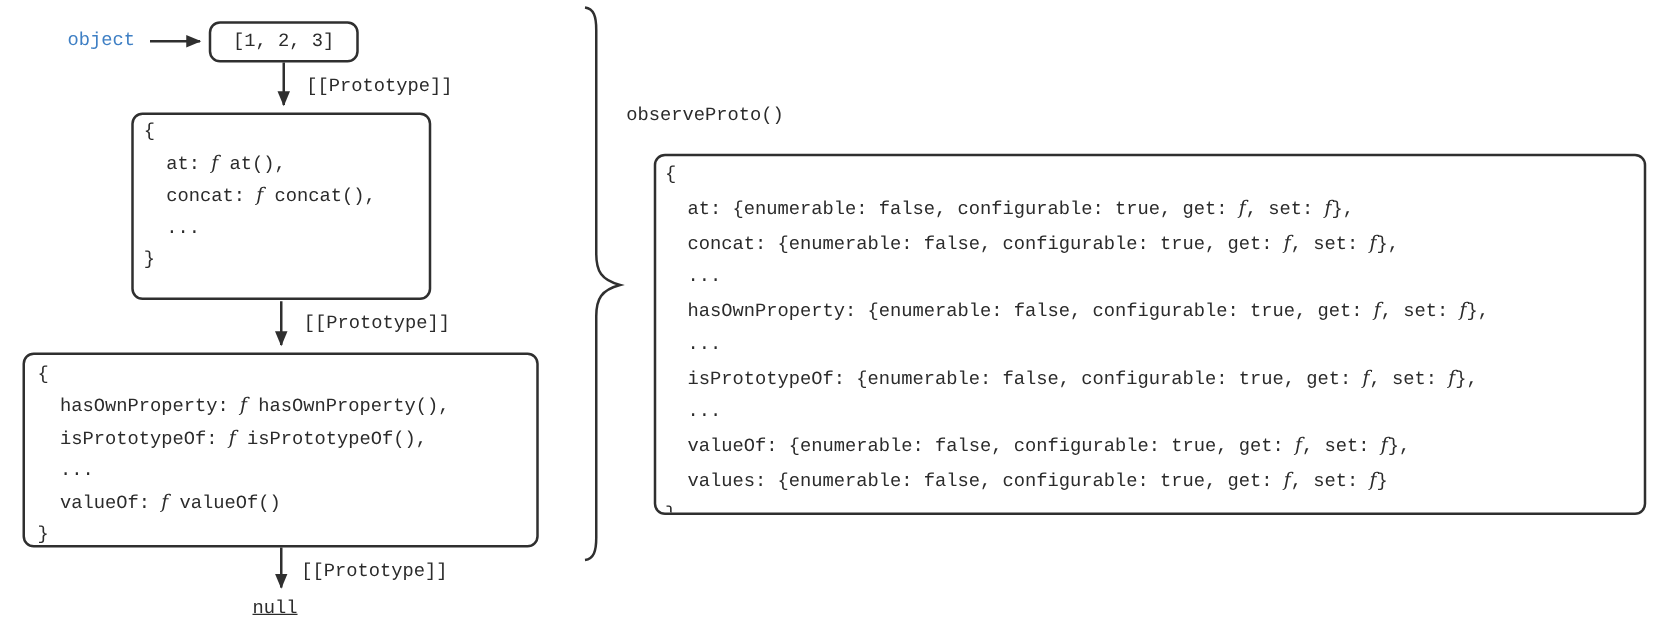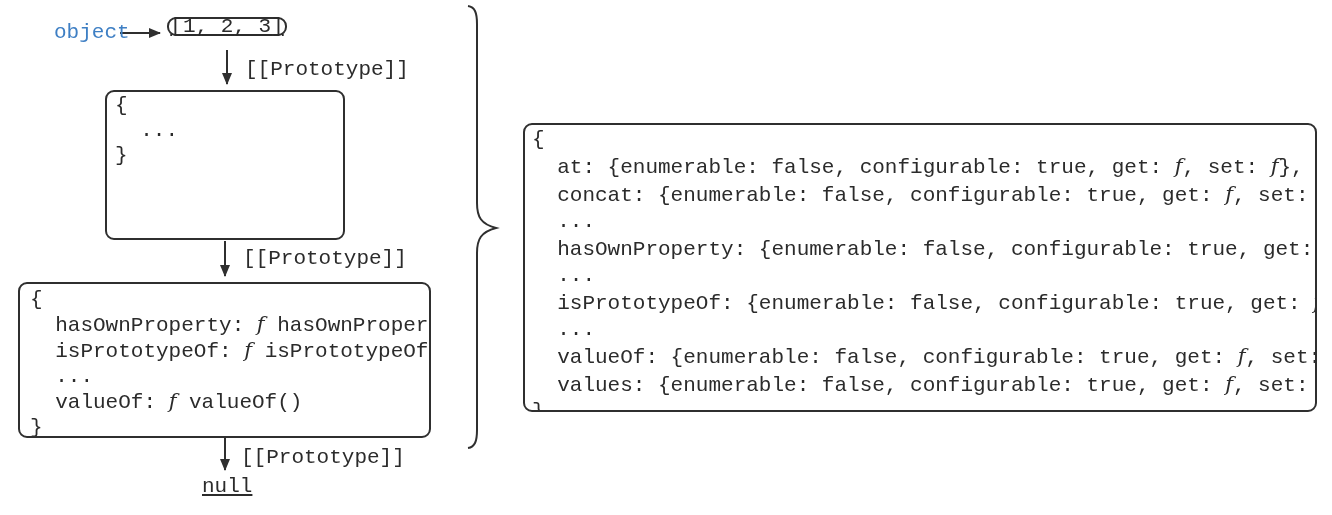--- a/index.html
+++ b/index.html
@@ -2,21 +2,21 @@
 <html><head>
 <meta charset="utf-8">
 <style>
   html, body { margin: 0; padding: 0; background: #ffffff; }
   .canvas {
     position: relative;
     width: 1332px;
     height: 515px;
     background: #ffffff;
     font-family: "Liberation Mono", "DejaVu Sans Mono", monospace;
-    font-size: 21px;
+    font-size: 15px;
     color: #2b2b2b;
     overflow: hidden;
   }
   .layer {
     position: absolute;
     left: 0; top: 0;
     width: 1332px; height: 515px;
     pointer-events: none;
   }
   .label {
@@ -65,32 +65,33 @@
     </defs>
     <path d="M120 33 L160 33" stroke="#2f2f2f" stroke-width="2" fill="none" marker-end="url(#arrowhead)"></path>
     <path d="M227 50 L227 84" stroke="#2f2f2f" stroke-width="2" fill="none" marker-end="url(#arrowhead)"></path>
     <path d="M225 241 L225 276" stroke="#2f2f2f" stroke-width="2" fill="none" marker-end="url(#arrowhead)"></path>
     <path d="M225 438 L225 470" stroke="#2f2f2f" stroke-width="2" fill="none" marker-end="url(#arrowhead)"></path>
     <path d="M468 6 C475 7 477 13 477 24 L477 203 C477 217 481 224 496 228 C481 232 477 239 477 253 L477 430 C477 441 475 447 468 448" stroke="#2f2f2f" stroke-width="2" fill="none"></path>
   </svg>
 
   <div class="label blue" style="left:54px; top:23px;">object</div>
 
-  <div class="value-box" style="left:167px; top:17px; width:120px; height:19px;text-decoration:underline;">
+  <div class="value-box" style="left:167px; top:17px; width:120px; height:33px;">
     <span>[1, 2, 3]</span>
   </div>
 
   <div class="label" style="left:245px; top:60px;">[[Prototype]]</div>
 
-  <div class="code-box" style="left:105px; top:90px; width:240px; height:150px; padding:1px 0 0 8px;"><div class="code-line">{</div><div class="code-line">  ...</div><div class="code-line">}</div></div>
+  <div class="code-box" style="left:105px; top:90px; width:240px; height:150px; padding:1px 0 0 8px;"><div class="code-line">{</div><div class="code-line">  at: <i class="fn">f</i> at(),</div><div class="code-line">  concat: <i class="fn">f</i> concat(),</div><div class="code-line">  ...</div><div class="code-line">}</div></div>
 
   <div class="label" style="left:243px; top:249px;">[[Prototype]]</div>
 
   <div class="code-box" style="left:18px; top:282px; width:413px; height:156px; padding:3px 0 0 10px;"><div class="code-line">{</div><div class="code-line">  hasOwnProperty: <i class="fn">f</i> hasOwnProperty(),</div><div class="code-line">  isPrototypeOf: <i class="fn">f</i> isPrototypeOf(),</div><div class="code-line">  ...</div><div class="code-line">  valueOf: <i class="fn">f</i> valueOf()</div><div class="code-line">}</div></div>
 
   <div class="label" style="left:241px; top:448px;">[[Prototype]]</div>
 
   <div class="label" style="left:202px; top:477px;text-decoration:underline;">null</div>
 
+  <div class="label" style="left:501px; top:83px;">observeProto()</div>
 
   <div class="code-box lg" style="left:523px; top:123px; width:794px; height:289px; padding:2px 0 0 7px;"><div class="code-line">{</div><div class="code-line">  at: {enumerable: false, configurable: true, get: <i class="fn">f</i>, set: <i class="fn">f</i>},</div><div class="code-line">  concat: {enumerable: false, configurable: true, get: <i class="fn">f</i>, set: <i class="fn">f</i>},</div><div class="code-line">  ...</div><div class="code-line">  hasOwnProperty: {enumerable: false, configurable: true, get: <i class="fn">f</i>, set: <i class="fn">f</i>},</div><div class="code-line">  ...</div><div class="code-line">  isPrototypeOf: {enumerable: false, configurable: true, get: <i class="fn">f</i>, set: <i class="fn">f</i>},</div><div class="code-line">  ...</div><div class="code-line">  valueOf: {enumerable: false, configurable: true, get: <i class="fn">f</i>, set: <i class="fn">f</i>},</div><div class="code-line">  values: {enumerable: false, configurable: true, get: <i class="fn">f</i>, set: <i class="fn">f</i>}</div><div class="code-line">}</div></div>
 
 </div>
 
 </body></html>

